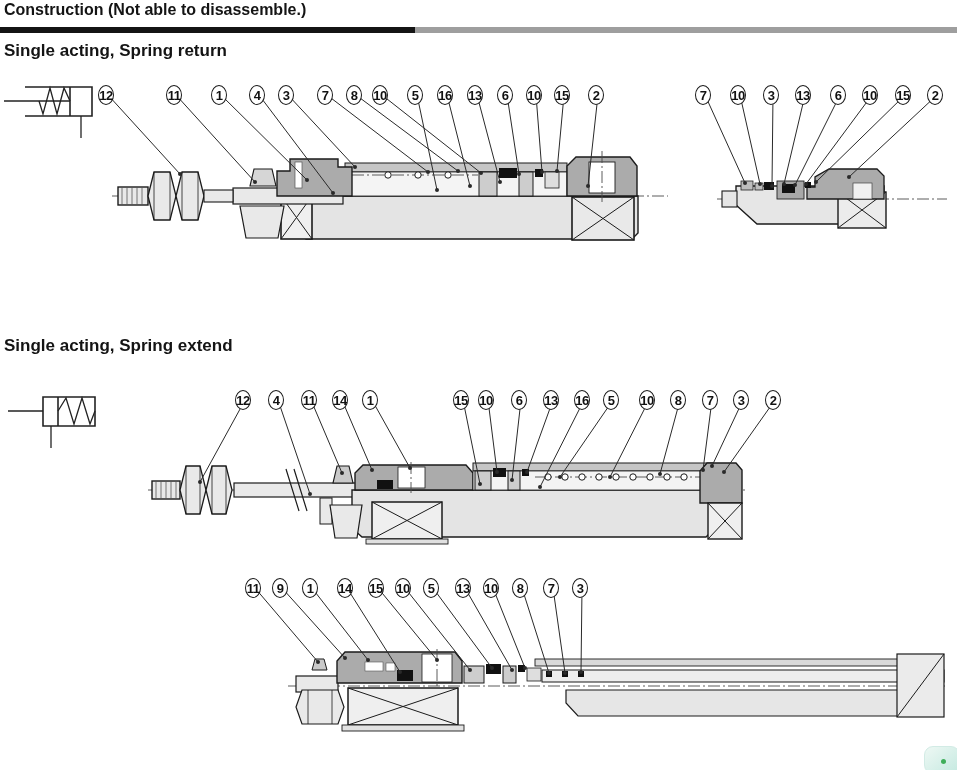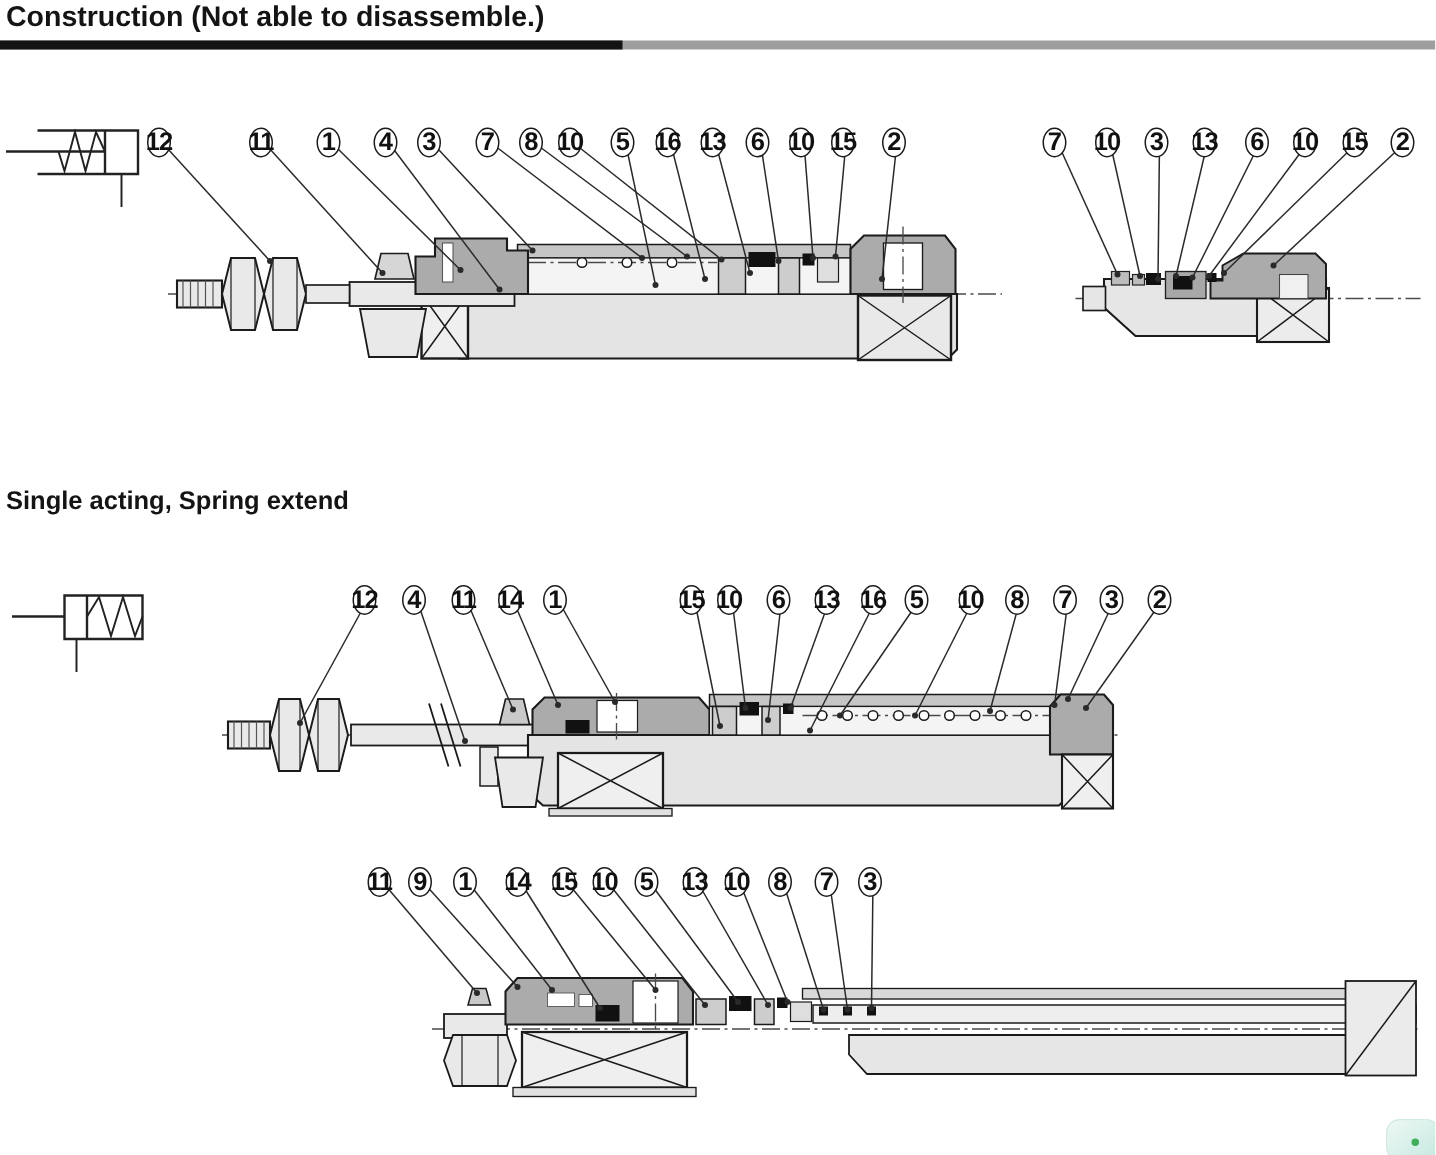--- a/index.html
+++ b/index.html
@@ -1,50 +1,51 @@
 <!DOCTYPE html>
 <html><head>
 <meta charset="utf-8">
 <style>
   * { margin:0; padding:0; box-sizing:border-box; }
   html,body { background:#fff; font-family:"Liberation Sans", sans-serif; }
   .canvas { position:relative; width:957px; height:770px; background:#ffffff; overflow:hidden; }
   .abs { position:absolute; }
-  .title { left:4px; top:1px; font-size:19px; font-weight:bold; color:#141414; }
+  .title { left:4px; top:1px; font-size:16px; font-weight:bold; color:#141414; }
   .rule { left:0; top:27px; width:957px; height:6px; background:#9e9e9e; }
   .rule-dark { display:block; width:415px; height:6px; background:#141414; }
   .sub { font-size:17px; font-weight:bold; color:#141414; }
   .sub1 { left:4px; top:41px; }
-  .sub2 { left:4px; top:324px; }
+  .sub2 { left:4px; top:336px; }
   .caption { font-size:17px; font-weight:bold; color:#141414; text-align:center; }
   .caption1 { left:713px; top:271px; width:240px; }
   .caption2 { left:283px; top:743px; width:334px; }
   svg.drawing { position:absolute; z-index:1; }
   .leaders { position:absolute; left:0; top:0; z-index:2; pointer-events:none; }
   .callout-layer { position:absolute; left:0; top:0; width:957px; height:770px; z-index:3; pointer-events:none; }
   .callout { position:absolute; width:16px; height:20px; border:1.4px solid #1b1b1b; border-radius:50%;
-             background:#fff; font-size:17px; font-weight:bold; color:#111; letter-spacing:-0.6px;
+             background:#fff; font-size:13px; font-weight:bold; color:#111; letter-spacing:-0.6px;
              display:flex; align-items:center; justify-content:center; }
   .leader { stroke:#2a2a2a; stroke-width:1; }
   .leader-dot { fill:#2a2a2a; }
   .cl { stroke:#4a4a4a; stroke-width:0.9; stroke-dasharray:12 3 2 3; fill:none; }
   .corner-widget { left:924px; top:746px; width:36px; height:28px; border-radius:9px;
                    background:linear-gradient(140deg,#eef8f4,#c4e9e0); border:1px solid #d2ebe5; z-index:4; }
   .corner-widget .dot { position:absolute; left:16px; top:12px; width:5px; height:5px; border-radius:50%; background:#3fae5a; }
 </style>
 </head>
 <body>
 
 <div class="canvas">
 
   <div class="abs title">Construction (Not able to disassemble.)</div>
   <div class="abs rule">
       <span class="rule-dark"></span>
     </div>
 
+  <div class="abs sub sub1">Single acting, Spring return</div>
   <div class="abs sub sub2">Single acting, Spring extend</div>
 
   <svg class="drawing" style="left:0;top:80px" width="100" height="65" viewBox="0 80 100 65">
     <g stroke="#222" stroke-width="1.6" fill="none">
       <path d="M25 87 H92 V116 H25"></path>
       <line x1="70" y1="87" x2="70" y2="116"></line>
       <polyline points="70,101 64,88 57,114 50,88 43,114 39,101" stroke-width="1.3"></polyline>
       <line x1="4" y1="101" x2="70" y2="101"></line>
       <line x1="81" y1="116" x2="81" y2="138" stroke-width="1.3"></line>
     </g>

